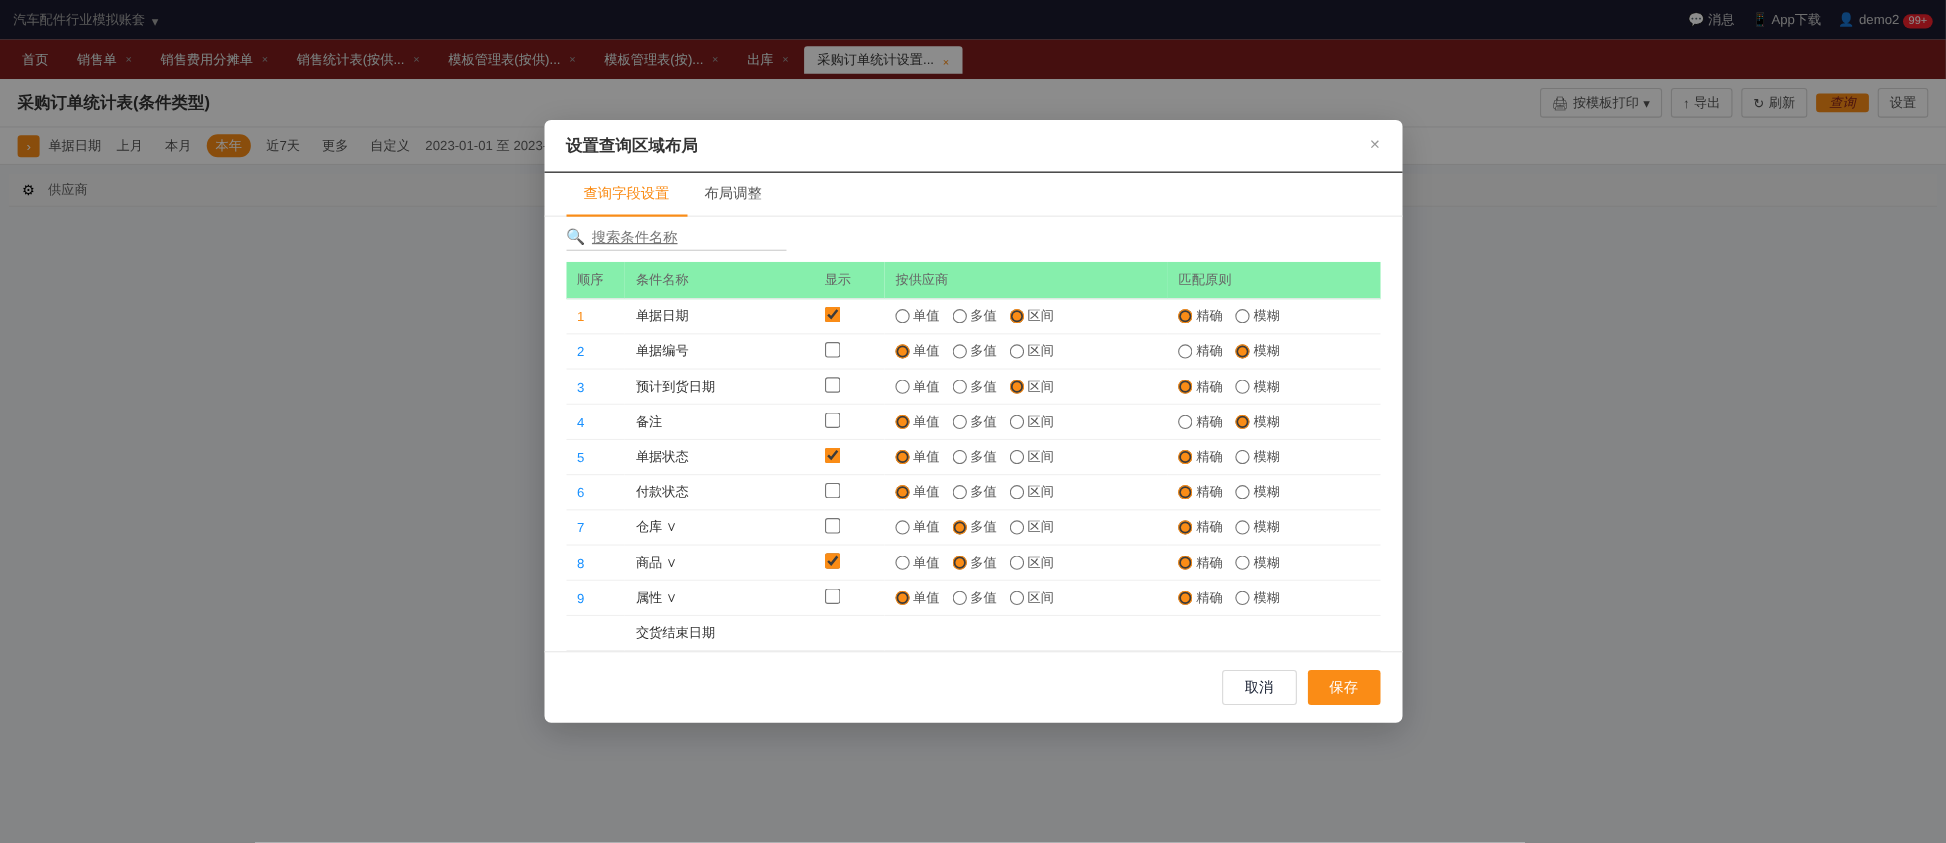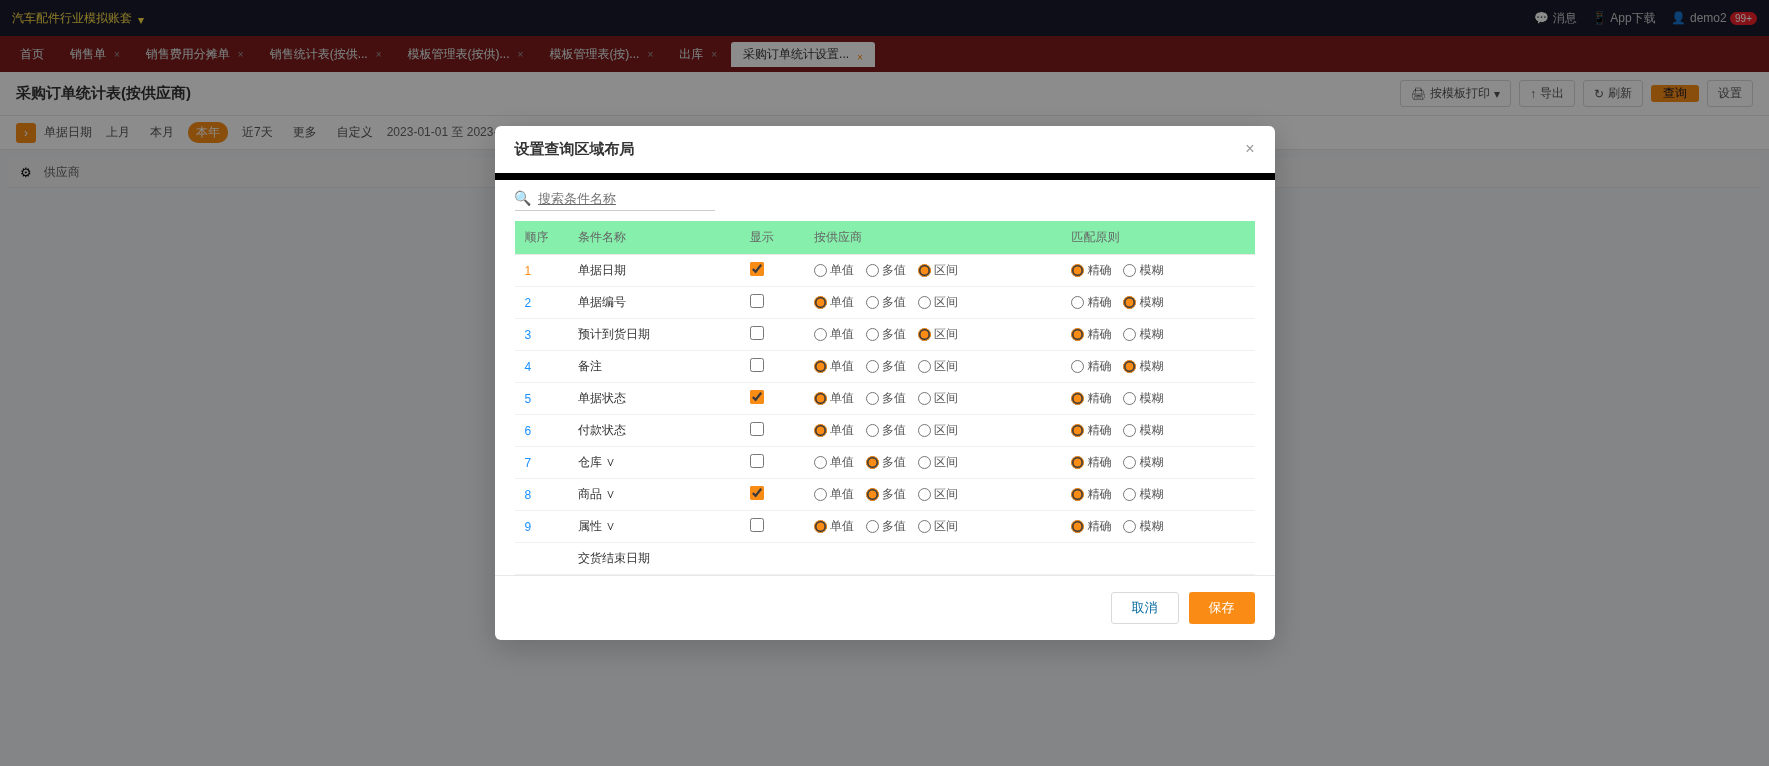--- a/index.html
+++ b/index.html
@@ -8,21 +8,21 @@
     
     .top-nav {
       background: #1a1a2e;
       height: 36px;
       display: flex;
       align-items: center;
       justify-content: space-between;
       padding: 0 12px;
       color: #ccc;
     }
-    .top-nav-left { font-size: 12px; color: #fde047; display: flex; align-items: flex-end; gap: 6px; }
+    .top-nav-left { font-size: 12px; color: #a3a3a3; display: flex; align-items: flex-end; gap: 6px; }
     .top-nav-right { display: flex; align-items: center; gap: 16px; font-size: 12px; color: #ccc; }
     .badge { background: #f5222d; color: #fff; border-radius: 8px; padding: 1px 5px; font-size: 10px; }
 
     
     .tab-bar {
       background: #7f1d1d;
       height: 36px;
       display: flex;
       align-items: center;
       padding: 0 8px;
@@ -51,21 +51,21 @@
       background: #fff;
       padding: 8px 16px;
       display: flex;
       align-items: center;
       justify-content: space-between;
       border-bottom: 1px solid #e8e8e8;
     }
     .page-title { font-size: 15px; font-weight: bold; color: #333; }
     .page-actions { display: flex; align-items: center; gap: 8px; }
     .btn-outline { border: 1px solid #d9d9d9; background: #fff; padding: 4px 10px; border-radius: 3px; cursor: pointer; font-size: 12px; color: #555; display: flex; align-items: center; gap: 4px; }
-    .btn-primary { background: #fa8c16; color: #0f172a; border: none; padding: 0 12px; border-radius: 3px; cursor: pointer; font-size: 12px; }
+    .btn-primary { background: #fa8c16; color: #7f1d1d; border: none; padding: 0 12px; border-radius: 3px; cursor: pointer; font-size: 12px; font-style: italic; }
 
     
     .filter-bar {
       background: #fff;
       padding: 6px 16px;
       display: flex;
       align-items: center;
       gap: 8px;
       border-bottom: 1px solid #e8e8e8;
     }
@@ -96,21 +96,21 @@
       background: #fff;
       border-radius: 6px;
       width: 780px;
       max-height: 680px;
       display: flex;
       flex-direction: column;
       box-shadow: 0 8px 32px rgba(0,0,0,0.2);
     }
     .modal-header {
       padding: 14px 20px;
-      border-bottom: 7px solid #000000;
+      border-bottom: 1px solid #000000;
       display: flex;
       justify-content: space-between;
     }
     .modal-title { font-size: 15px; font-weight: bold; color: #333; }
     .modal-close { cursor: pointer; color: #999; font-size: 16px; }
 
     
     .modal-tabs {
       display: flex;
       gap: 0;
@@ -197,21 +197,21 @@
     .table-scroll::-webkit-scrollbar-thumb { background: #ccc; border-radius: 3px; }
 
     
     .modal-footer {
       padding: 16px 20px;
       display: flex;
       justify-content: flex-end;
       gap: 10px;
       border-top: 1px solid #e8e8e8;
     }
-    .btn-cancel { border: 1px solid #d9d9d9; background: #fff; padding: 6px 20px; border-radius: 3px; cursor: pointer; font-size: 13px; color: #0369a1; }
+    .btn-cancel { border: 1px solid #d9d9d9; background: #fff; padding: 6px 20px; border-radius: 3px; cursor: pointer; font-size: 13px; color: #0f172a; }
     .btn-save { background: #fa8c16; color: #fff; border: none; padding: 6px 20px; border-radius: 3px; cursor: pointer; font-size: 13px; }
   </style>
 </head>
 <body>
 
 <div class="top-nav">
   <div class="top-nav-left">
     <span>汽车配件行业模拟账套</span>
     <span>▾</span>
   </div>
@@ -236,21 +236,21 @@
   <div class="tab-item">销售统计表(按供... <span class="close-x">×</span></div>
   <div class="tab-item">模板管理表(按供)... <span class="close-x">×</span></div>
   <div class="tab-item">模板管理表(按)... <span class="close-x">×</span></div>
   <div class="tab-item">出库 <span class="close-x">×</span></div>
   <div class="tab-item active">采购订单统计设置... <span class="close-x" style="color:#fa8c16;">×</span></div>
 </div>
 
 <div class="page-bg">
 
   <div class="page-header">
-    <div class="page-title">采购订单统计表(按供应商)</div>
+    <div class="page-title">采购订单统计表(条件类型)</div>
     <div class="page-actions">
       <button class="btn-outline">
         <span>🖨</span>
         <span>按模板打印</span>
         <span>▾</span>
       </button>
       <button class="btn-outline">
         <span>↑</span>
         <span>导出</span>
       </button>
@@ -286,20 +286,24 @@
 </div>
 
 <div class="modal-overlay">
   <div class="modal">
 
     <div class="modal-header">
       <span class="modal-title">设置查询区域布局</span>
       <span class="modal-close">×</span>
     </div>
 
+    <div class="modal-tabs">
+      <div class="modal-tab active">查询字段设置</div>
+      <div class="modal-tab">布局调整</div>
+    </div>
 
     <div class="search-box">
       <div class="search-input-wrap">
         <span class="search-icon">🔍</span>
         <input class="search-input" type="text" placeholder="搜索条件名称" style="">
       </div>
     </div>
 
     <div class="table-scroll">
       <table class="config-table">

